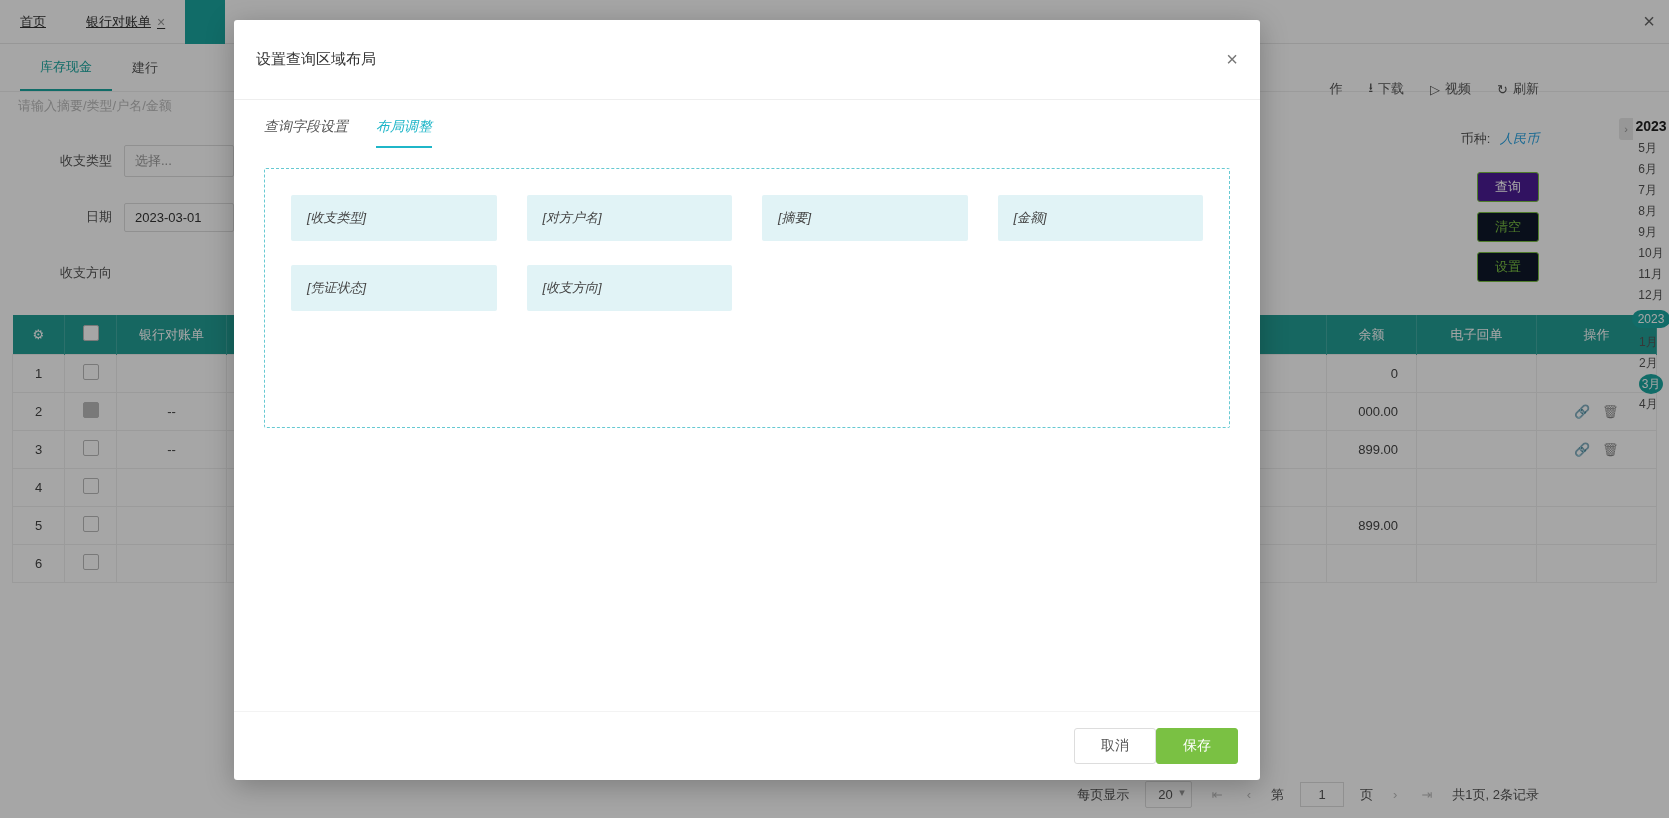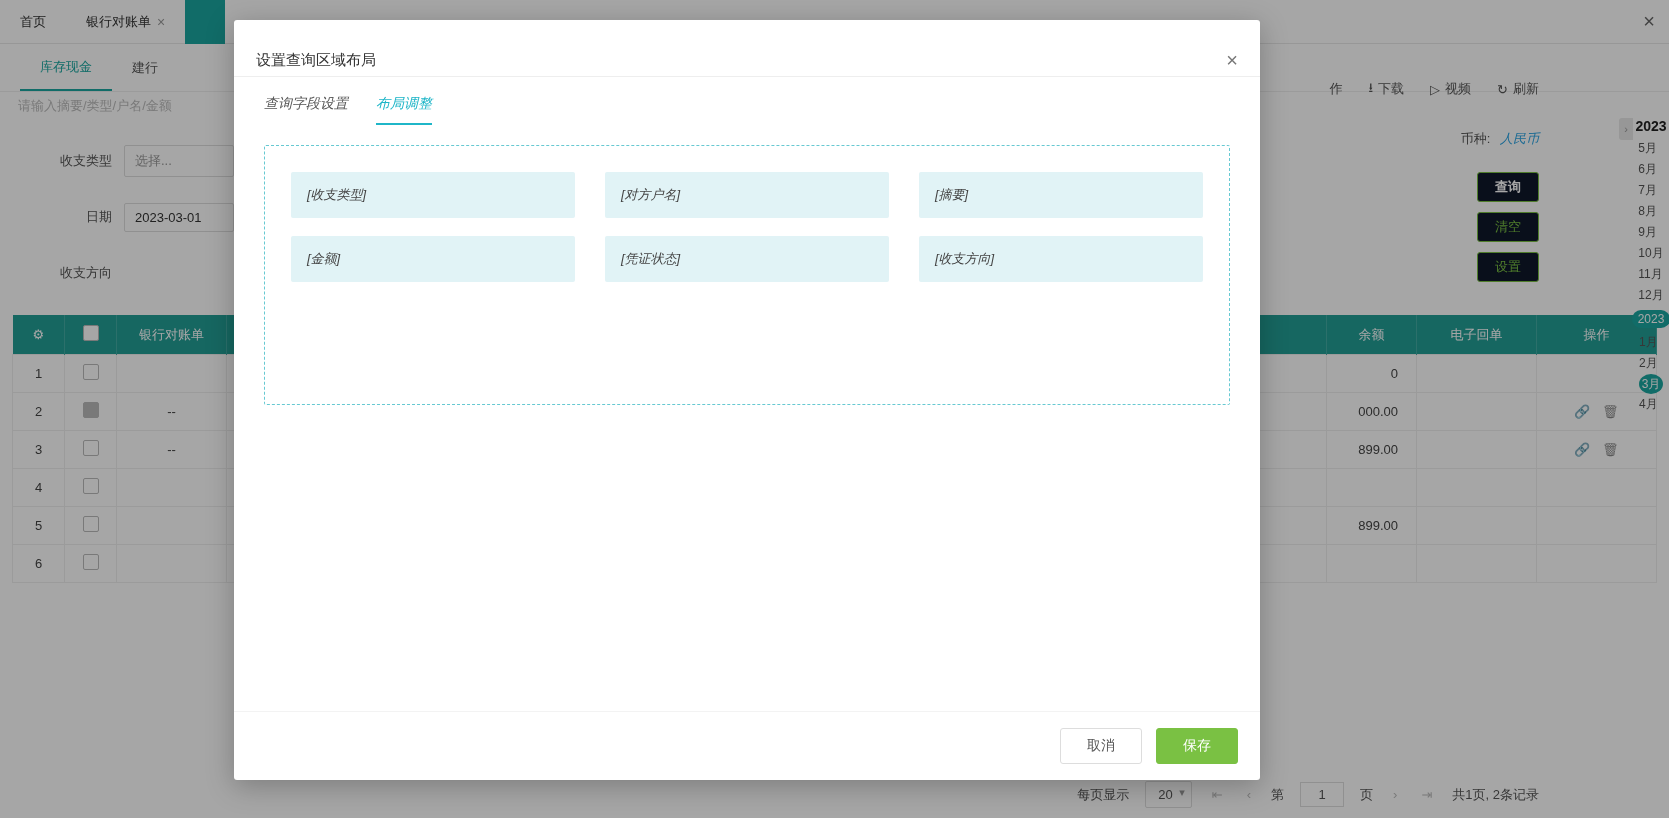--- a/index.html
+++ b/index.html
@@ -3,21 +3,21 @@
 <meta charset="utf-8">
 <style>
 * { box-sizing: border-box; margin: 0; padding: 0; }
 body { font-family: "Microsoft YaHei", Arial, sans-serif; font-size: 13px; color: #333; background: #fff; overflow: hidden; width: 1669px; height: 818px; position: relative; }
 
 
 .overlay { position: absolute; inset: 0; background: rgba(0,0,0,0.35); z-index: 50; }
 
 
 .topbar { display: flex; align-items: center; height: 44px; background: #fff; border-bottom: 1px solid #e8e8e8; position: relative; }
-.top-tab { padding: 0 20px; height: 44px; display: flex; align-items: center; color: #333; cursor: pointer; position: relative; }
+.top-tab { padding: 0 20px; height: 44px; display: flex; align-items: center; color: #333; cursor: pointer; position: relative; text-decoration: underline; }
 .top-tab.active { background: #1ba7a0; color: #fff; }
 .top-tab.active::after { content:''; position:absolute; bottom:-1px; left:0; right:0; }
 .top-tab .close { margin-left: 6px; font-size: 14px; color: #999; }
 .top-close { position: absolute; right: 14px; top: 10px; font-size: 20px; color: #666; cursor: pointer; }
 
 
 .subtabs { display: flex; align-items: center; height: 48px; border-bottom: 1px solid #efefef; padding-left: 20px; }
 .subtab { padding: 0 20px; height: 46px; display: flex; align-items: center; color: #555; cursor: pointer; }
 .subtab.active { color: #1ba7a0; border-bottom: 2px solid #1ba7a0; }
 
@@ -37,21 +37,21 @@
 
 
 .filters { padding: 14px 34px; }
 .filter-row { display:flex; align-items:center; height: 56px; }
 .flabel { width: 90px; text-align: right; padding-right: 12px; color:#555; }
 .finput { border: 1px solid #ddd; border-radius: 2px; padding: 6px 10px; min-width: 110px; color:#999; }
 
 
 .action-col { position: absolute; right: 130px; top: 172px; display: flex; flex-direction: column; gap: 10px; }
 .btn { border: 1px solid #7ac143; color: #7ac143; background:#0f172a; padding: 5px 17px; border-radius: 3px; cursor: pointer; text-align:center; font-size:13px; }
-.btn.primary { background: #0f172a; color:#fff;font-weight:bold; }
+.btn.primary { background: #4c1d95; color:#fff; }
 
 
 .timeline { position: absolute; right: 0; top: 118px; width: 36px; display:flex; flex-direction:column; align-items:center; gap: 4px; }
 .timeline .yr { font-weight: bold; color:#222; font-size: 14px; }
 .timeline .badge { background:#1ba7a0; color:#fff; border-radius: 10px; padding: 2px 6px; font-size:12px; }
 .timeline .m { color:#555; font-size:12px; padding:2px 0; }
 .timeline .m.active { background:#1ba7a0; color:#fff; border-radius:50%; width:24px; height:20px; display:flex; align-items:center; justify-content:center; }
 .timeline .handle { position:absolute; top:0; left:-14px; width:14px; height:22px; background:#e8e8e8; border-radius:3px 0 0 3px; display:flex; align-items:center; justify-content:center; color:#999; font-size:11px; cursor:pointer; }
 
 
@@ -67,31 +67,31 @@
 
 
 .pager { position: absolute; bottom: 10px; right: 130px; display:flex; align-items:center; gap: 16px; color:#555; }
 .pager .sel { border:1px solid #ddd; padding: 5px 18px 5px 12px; border-radius:2px; position:relative; }
 .pager .sel::after { content:'▾'; position:absolute; right:6px; top:4px; color:#999; font-size:11px; }
 .pager .navbtn { color:#bbb; cursor:pointer; padding: 0 4px; }
 .pager .pgnum { border:1px solid #ddd; width:44px; text-align:center; padding:4px; }
 
 
 .modal { position: absolute; z-index: 100; background:#fff; left: 234px; top: 20px; width: 1026px; height: 760px; border-radius:3px; box-shadow: 0 6px 28px rgba(0,0,0,0.25); display:flex; flex-direction:column; }
-.modal-header { padding: 4px 22px; border-bottom: 1px solid #eee; display:flex; justify-content:space-between; align-items:center;margin-top:25px; }
+.modal-header { padding: 28px 22px; border-bottom: 1px solid #eee; display:flex; justify-content:space-between; align-items:center; }
 .modal-title { font-size: 15px; color:#333; }
 .modal-close { font-size: 20px; color:#777; cursor:pointer; }
 .modal-body { flex:1; padding: 18px 30px; overflow:auto;font-style:italic; }
 .modal-tabs { display:flex; gap: 28px; margin-bottom: 20px; }
 .mtab { padding-bottom: 10px; color:#555; cursor:pointer; font-size:14px; }
 .mtab.active { color:#1fb6c8; border-bottom: 2px solid #1fb6c8; }
 .layout-box { border: 1px dashed #67c9d2; border-radius:2px; padding: 26px; min-height: 260px; }
-.layout-grid { display:grid; grid-template-columns: repeat(3, 1fr); gap: 18px 30px; }
+.layout-grid { display:grid; grid-template-columns: repeat(4, 1fr); gap: 24px 30px; }
 .field-item { background: #e1f3f6; padding: 14px 16px; border-radius:2px; color:#444; cursor:move; }
-.modal-footer { padding: 16px 22px; display:flex; justify-content:flex-end; gap: 14px; border-top: 1px solid #f3f3f3; }
+.modal-footer { padding: 16px 22px; display:flex; justify-content:flex-end; border-top: 1px solid #f3f3f3; }
 .mbtn { padding: 8px 26px; border-radius:3px; font-size:14px; cursor:pointer; border:1px solid #ddd; background:#fff; color:#555; }
 .mbtn.save { background:#7ac143; color:#fff; border-color:#7ac143; }
 </style>
 </head>
 <body>
 
 <div class="topbar">
   <div class="top-tab">
       <span>首页</span>
     </div>

